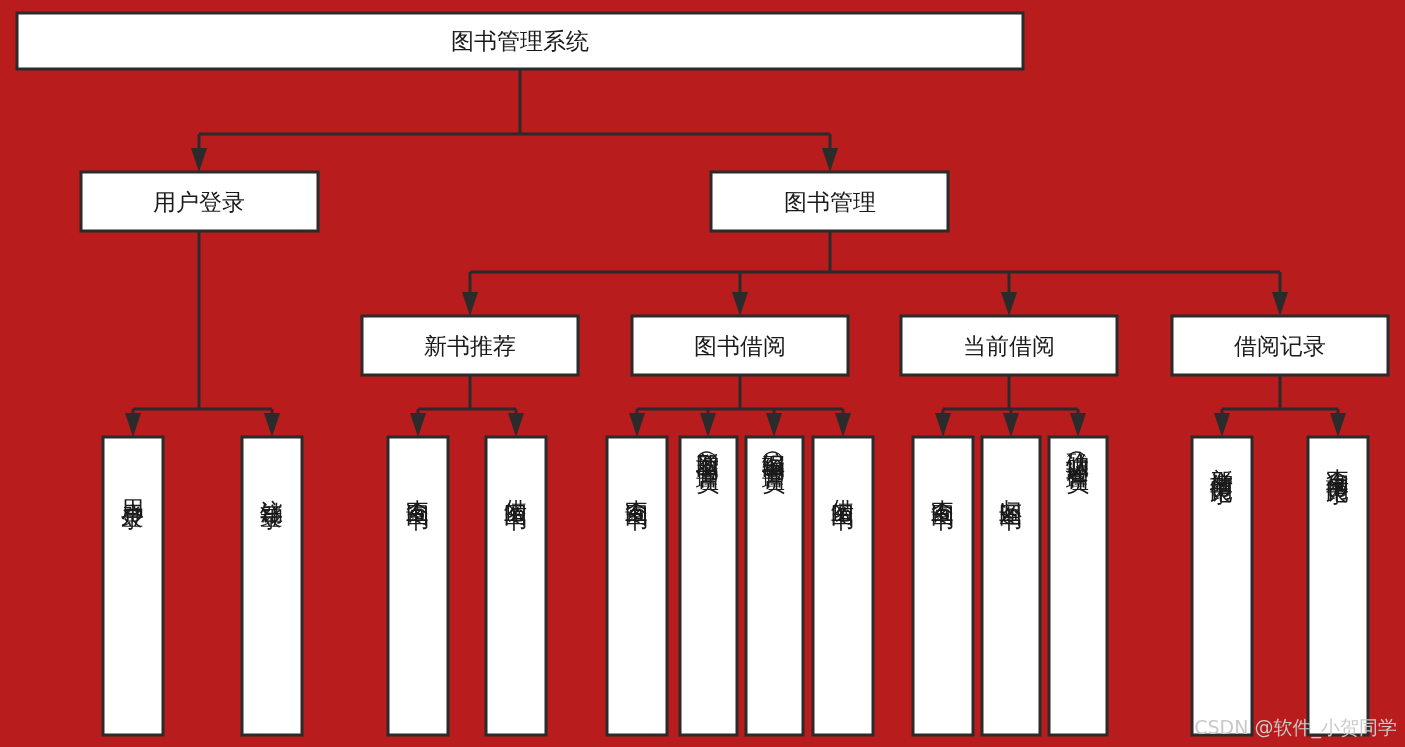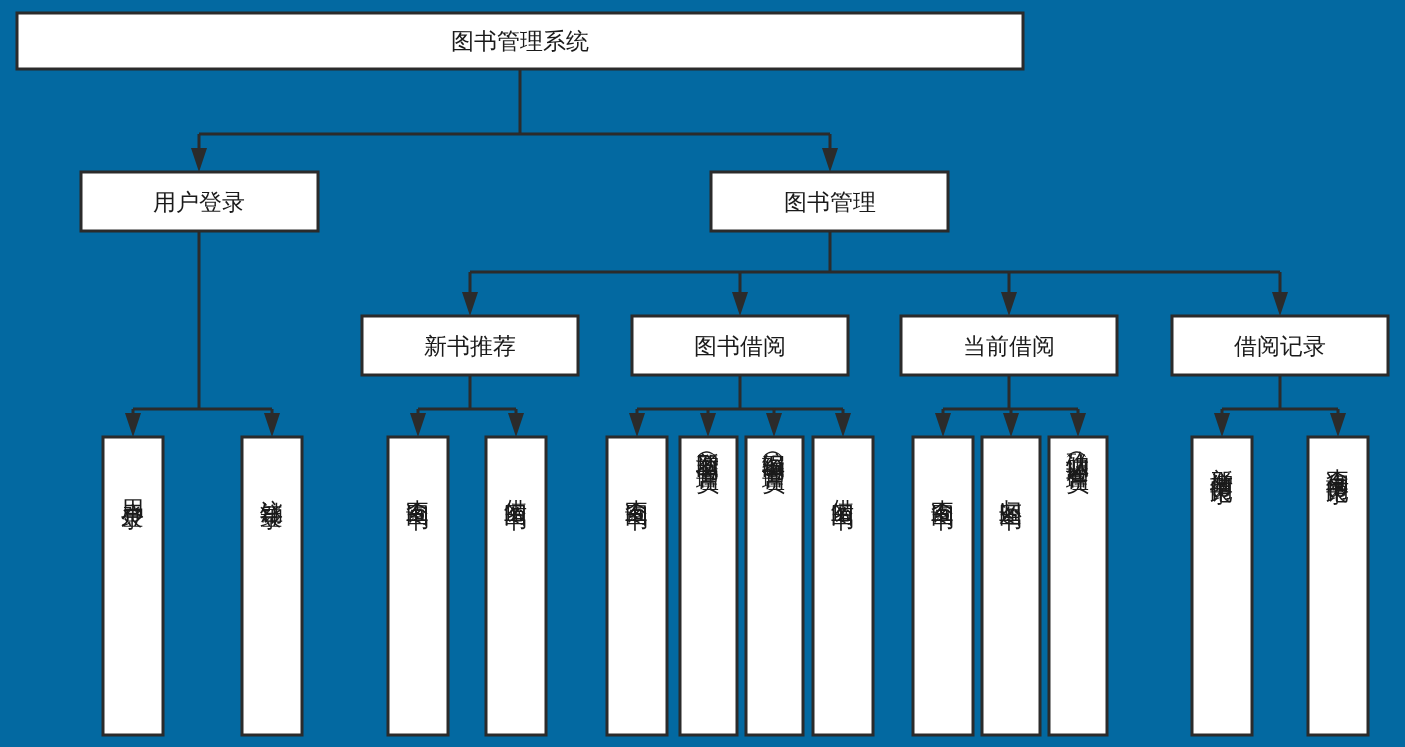--- a/index.html
+++ b/index.html
@@ -1,20 +1,20 @@
 <!DOCTYPE html>
 <html><head>
 <meta charset="utf-8">
 <style>
   html,body{margin:0;padding:0;background:#ffffff;}
   body{
     width:1405px;height:747px;overflow:hidden;
     font-family:"DejaVu Sans","Liberation Sans",sans-serif;
   }
-  #stage{position:relative;width:1405px;height:747px;background:#0369a1;}
+  #stage{position:relative;width:1405px;height:747px;background:#b91c1c;}
   svg.diagram{position:absolute;left:0;top:0;width:1405px;height:747px;}
   .box{fill:#ffffff;stroke:#2b2b2b;stroke-width:3;}
   .edge{stroke:#2b2b2b;stroke-width:3;fill:none;}
   .arrowhead{fill:#2b2b2b;stroke:none;}
   .boxlabel{
     fill:#1a1a1a;
     font-family:"DejaVu Sans","Liberation Sans",sans-serif;
     font-size:23px;
     text-anchor:middle;
     dominant-baseline:middle;
@@ -194,13 +194,14 @@
       <rect class="box" x="1192" y="437" width="60" height="298"></rect>
       <text class="vlabel" x="1222" y="459">新增借阅记录</text>
     </g>
     <g>
       <rect class="box" x="1308" y="437" width="60" height="298"></rect>
       <text class="vlabel" x="1338" y="459">查询借阅记录</text>
     </g>
 
   </svg>
 
+  <div class="watermark">CSDN @软件_小贺同学</div>
 </div>
 
 </body></html>

